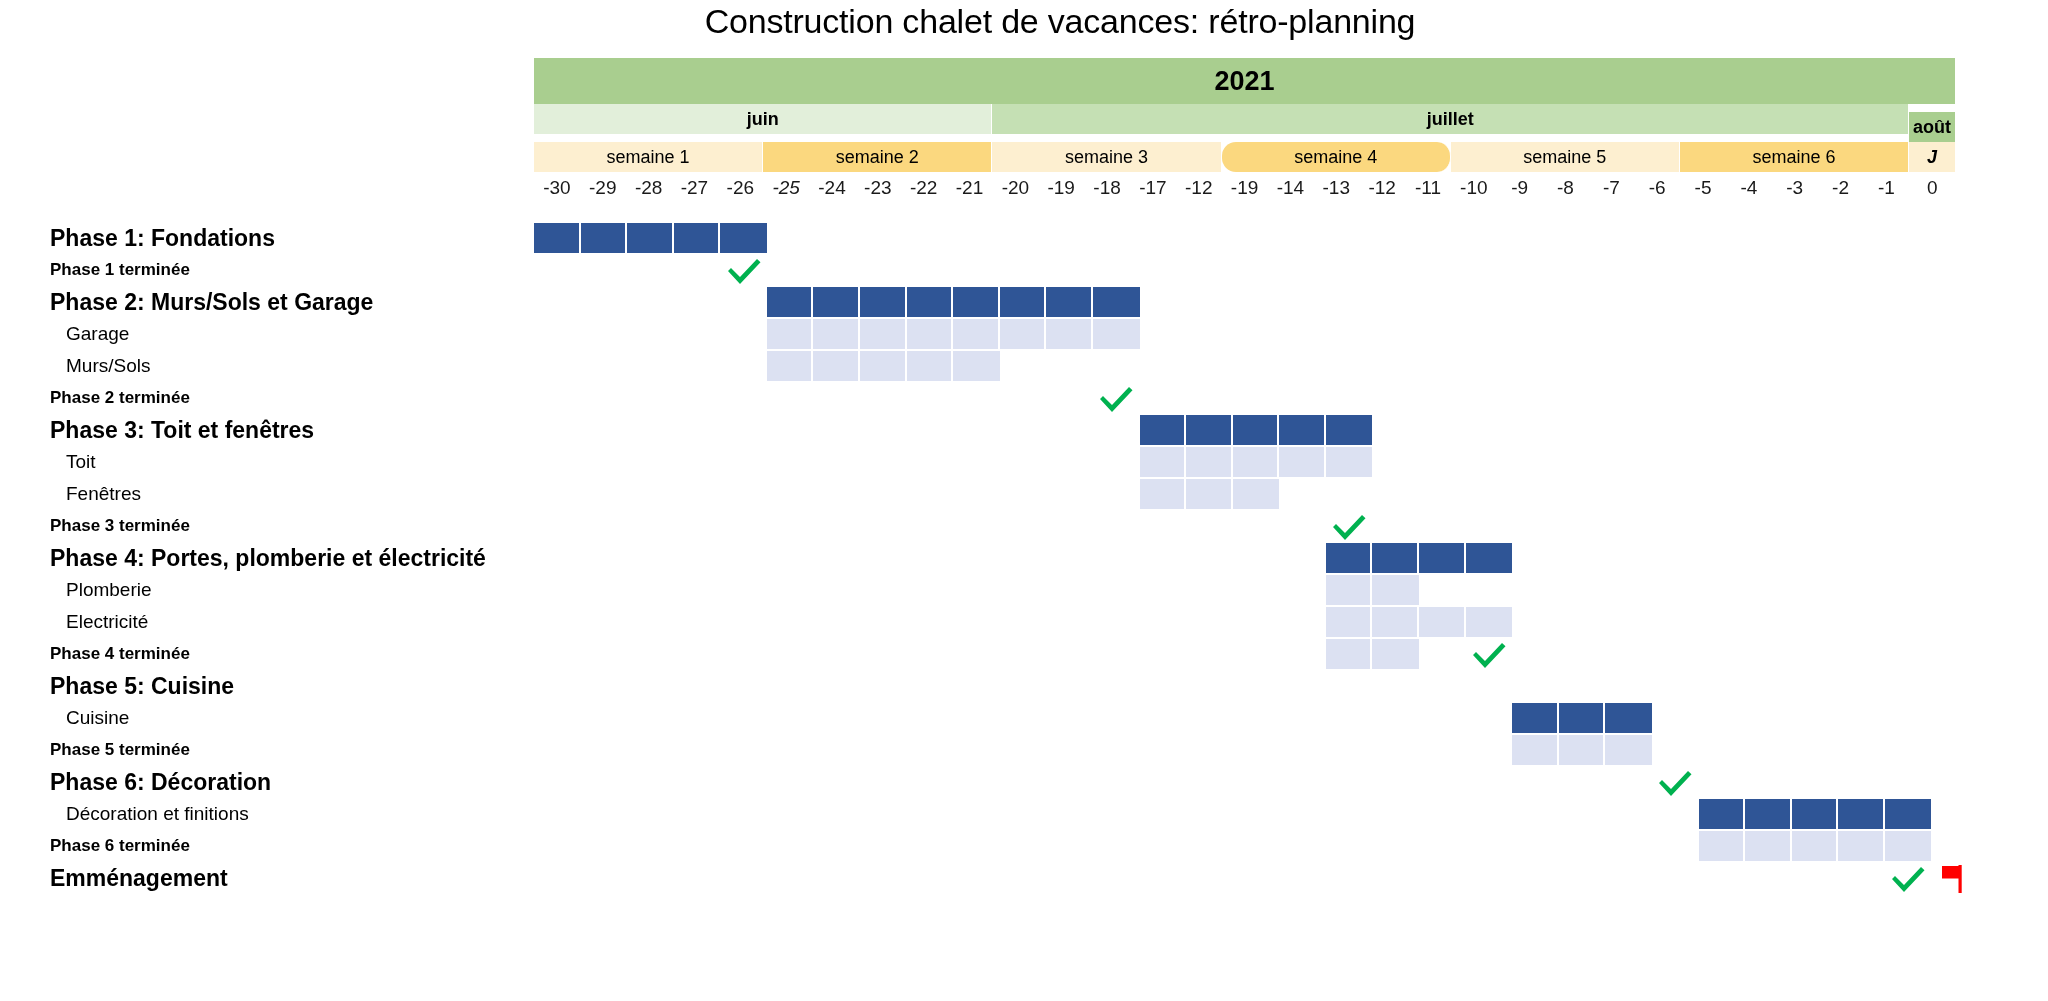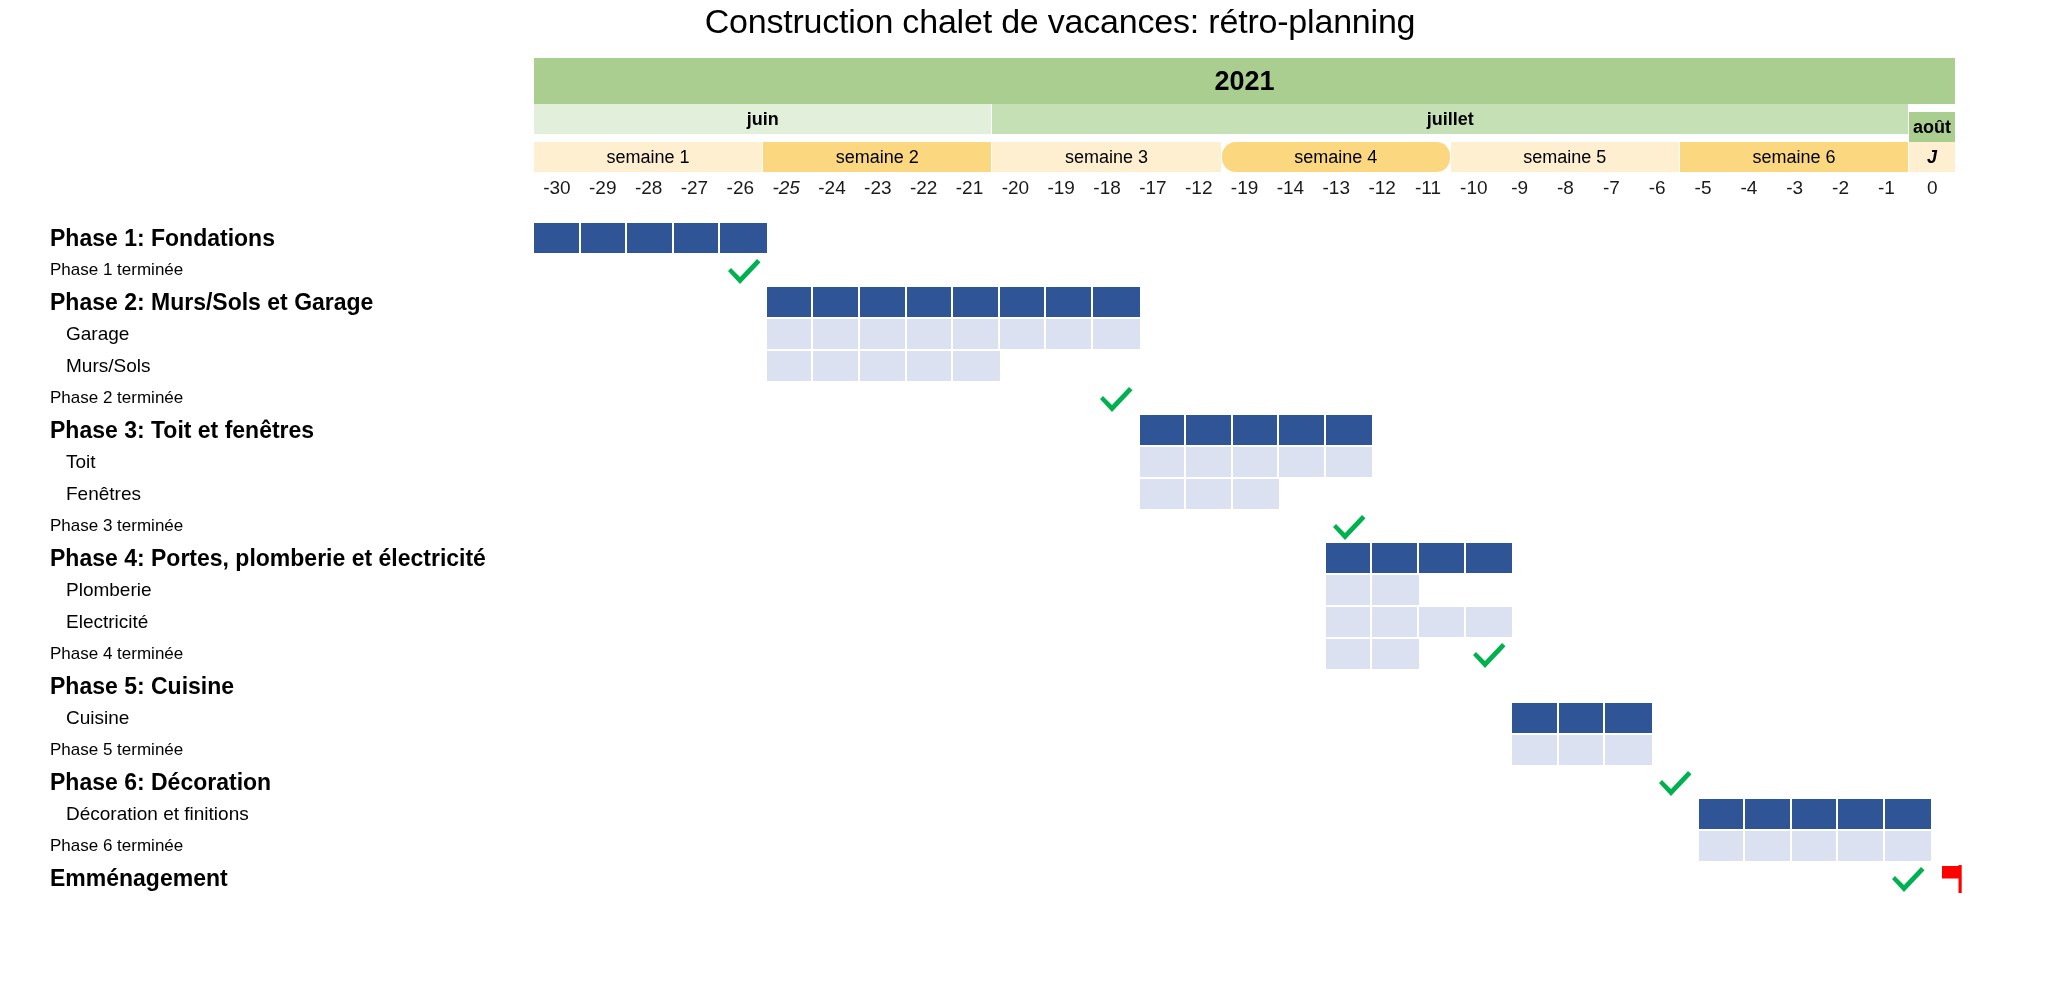--- a/index.html
+++ b/index.html
@@ -73,21 +73,21 @@
   }
   .task-row{
     box-sizing:border-box;
     height:32px;
     display:flex;
     align-items:center;
     white-space:nowrap;
     overflow:hidden;
   }
   .lvl-phase{font-size:23px;font-weight:bold;padding-left:2px;}
-  .lvl-done {font-size:17px;font-weight:normal;padding-left:2px;}
+  .lvl-done {font-size:17px;font-weight:bold;padding-left:2px;}
   .lvl-sub  {font-size:19px;font-weight:normal;padding-left:18px;}
   .lvl-move {font-size:23px;font-weight:bold;padding-left:2px;}
 
   
   #gantt-grid{
     position:absolute;
     left:534px; top:222px;
     width:1444px; height:760px;
   }
   .gantt-row{

